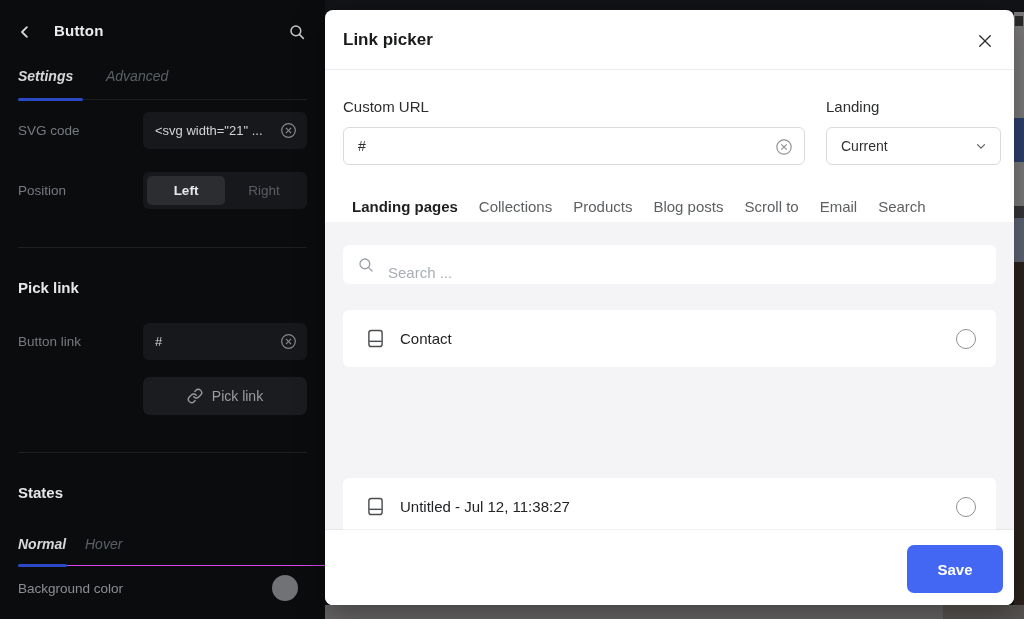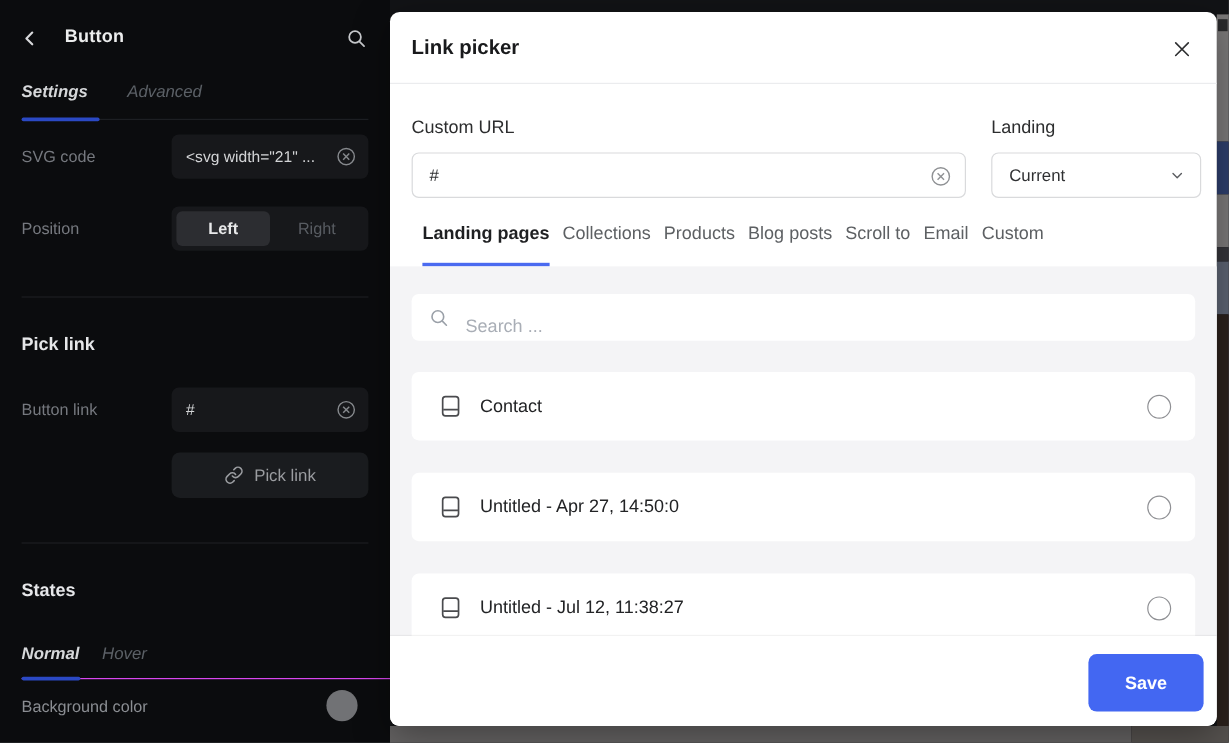--- a/index.html
+++ b/index.html
@@ -53,21 +53,21 @@
   .m-header { position:absolute; left:0; top:0; width:689px; height:60px; border-bottom:1px solid #ebecee; }
   .m-title { position:absolute; left:18px; top:20px; font-size:17px; font-weight:700; color:#191a1c; }
   .m-close { position:absolute; right:20px; top:22px; width:18px; height:18px; cursor:pointer; }
 
   .m-label { position:absolute; top:88px; font-size:15px; color:#2c2d2e; }
   .m-input { position:absolute; top:117px; height:38px; border:1px solid #d9dadc; border-radius:6px;
              background:#fff; display:flex; align-items:center; padding:0 12px 0 14px; cursor:text; }
   .m-input .val { flex:1; font-size:14px; color:#2f3032; }
   .m-select { cursor:pointer; }
 
-  .m-tabs { position:absolute; left:27px; top:176px; height:36px; display:flex; gap:11px; }
+  .m-tabs { position:absolute; left:27px; top:188px; height:36px; display:flex; gap:21px; }
   .m-tab { font-size:15px; cursor:pointer; padding-bottom:14px; white-space:nowrap; }
   .m-tab.active { color:#1f2022; font-weight:700; border-bottom:3px solid #4a6af0; }
   .m-tab.idle { color:#5d6063; font-weight:500; }
 
   .m-body { position:absolute; left:0; top:212px; width:689px; height:308px; background:#f4f4f6; overflow:hidden; }
   .m-search { position:absolute; left:18px; top:23px; width:653px; height:39px; background:#fff; border-radius:6px;
               display:flex; align-items:center; padding:0 14px; gap:13px; cursor:text; }
   .m-search .ph { font-size:15px; color:#a9aeb6;margin-top:16px; }
 
   .card { position:absolute; left:18px; width:653px; height:57px; background:#fff; border-radius:6px;
@@ -213,21 +213,21 @@
       </span>
     </div>
 
     <div class="m-tabs">
       <div class="m-tab active">Landing pages</div>
       <div class="m-tab idle">Collections</div>
       <div class="m-tab idle">Products</div>
       <div class="m-tab idle">Blog posts</div>
       <div class="m-tab idle">Scroll to</div>
       <div class="m-tab idle">Email</div>
-      <div class="m-tab idle">Custom</div>
+      <div class="m-tab idle">Search</div>
     </div>
 
     <div class="m-body">
 
       <div class="m-search">
         <span>
           <svg width="18" height="18" viewBox="0 0 24 24" fill="none" stroke="#9aa0a8" stroke-width="1.8" stroke-linecap="round">
               <circle cx="10.5" cy="10.5" r="6.5"></circle>
               <line x1="15.5" y1="15.5" x2="20" y2="20"></line>
             </svg>
@@ -237,28 +237,20 @@
 
       <div class="card" style="top:88px">
         <svg width="17" height="19" viewBox="0 0 18 20" fill="none" stroke="#4a4b4e" stroke-width="1.5" stroke-linejoin="round">
             <rect x="2" y="1.5" width="14" height="17" rx="2.5"></rect>
             <line x1="2.5" y1="13" x2="15.5" y2="13"></line>
           </svg>
         <span class="lbl">Contact</span>
         <span class="radio"></span>
       </div>
 
-      <div class="card" style="top:172px">
-        <svg width="17" height="19" viewBox="0 0 18 20" fill="none" stroke="#4a4b4e" stroke-width="1.5" stroke-linejoin="round">
-            <rect x="2" y="1.5" width="14" height="17" rx="2.5"></rect>
-            <line x1="2.5" y1="13" x2="15.5" y2="13"></line>
-          </svg>
-        <span class="lbl">Untitled - Apr 27, 14:50:0</span>
-        <span class="radio"></span>
-      </div>
 
       <div class="card" style="top:256px">
         <svg width="17" height="19" viewBox="0 0 18 20" fill="none" stroke="#4a4b4e" stroke-width="1.5" stroke-linejoin="round">
             <rect x="2" y="1.5" width="14" height="17" rx="2.5"></rect>
             <line x1="2.5" y1="13" x2="15.5" y2="13"></line>
           </svg>
         <span class="lbl">Untitled - Jul 12, 11:38:27</span>
         <span class="radio"></span>
       </div>
 

